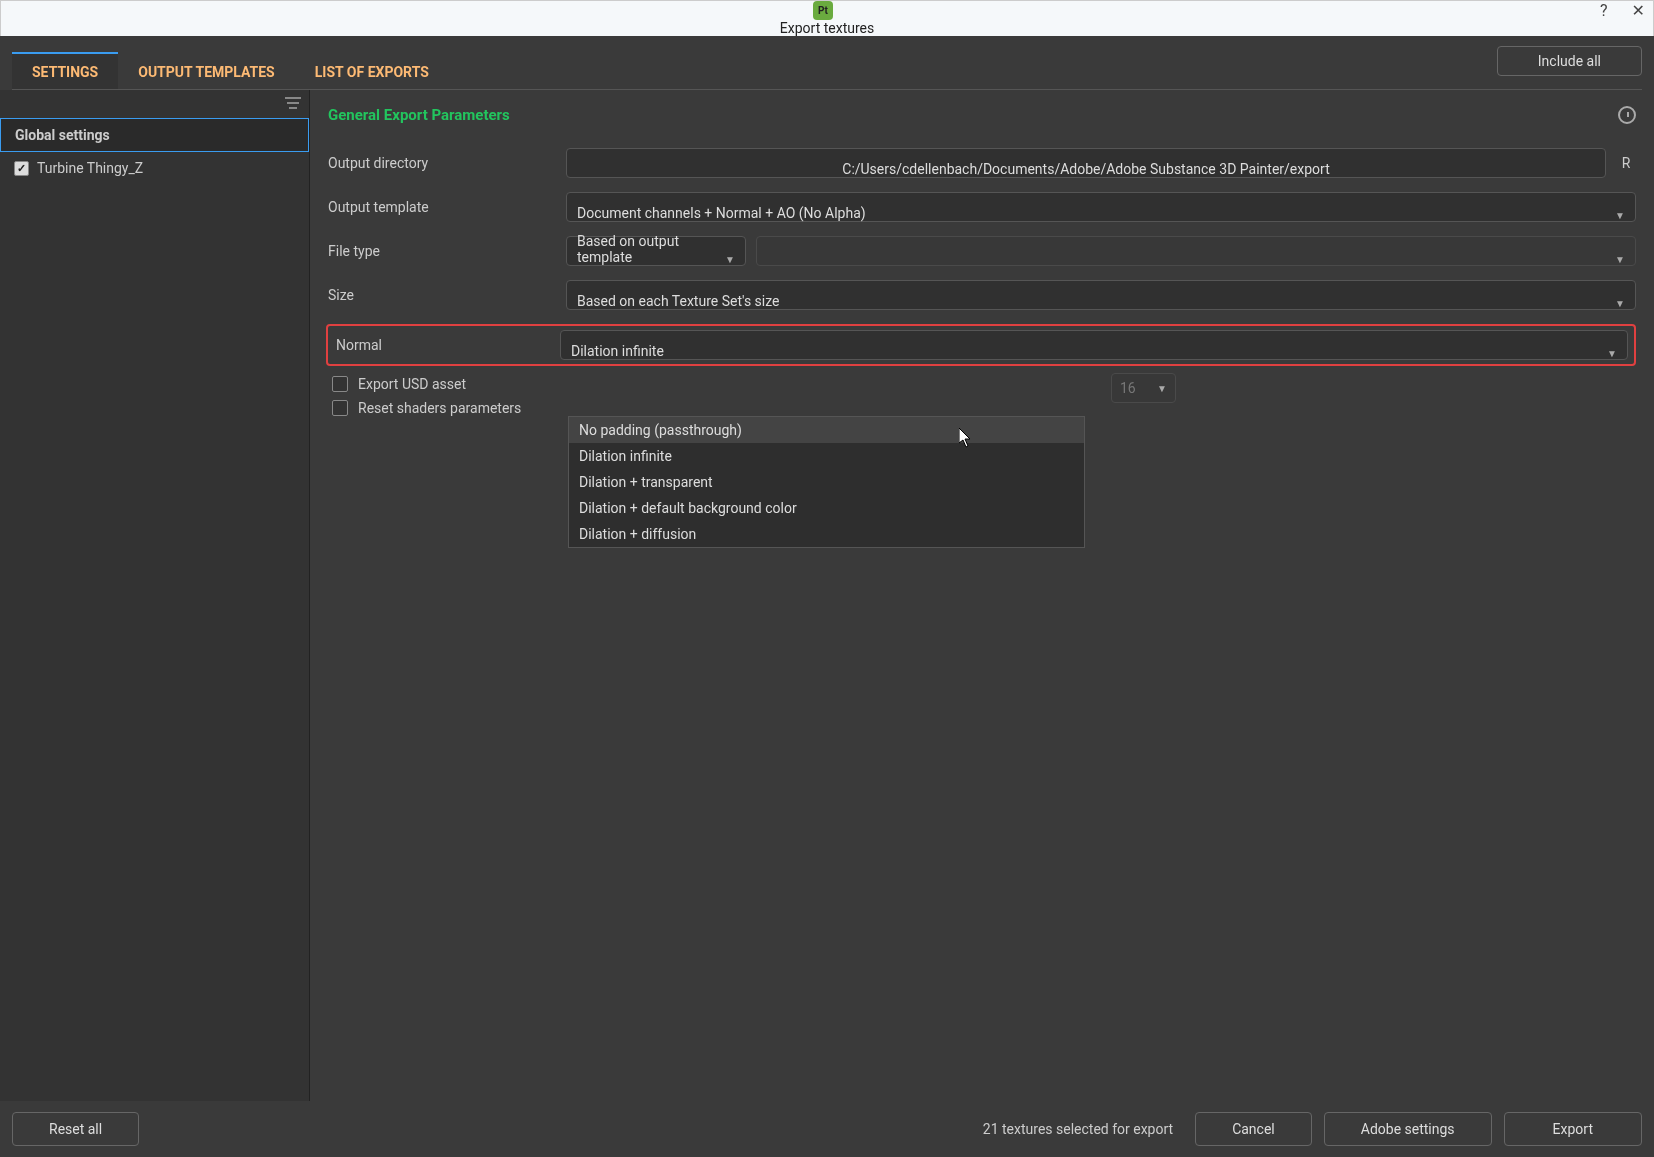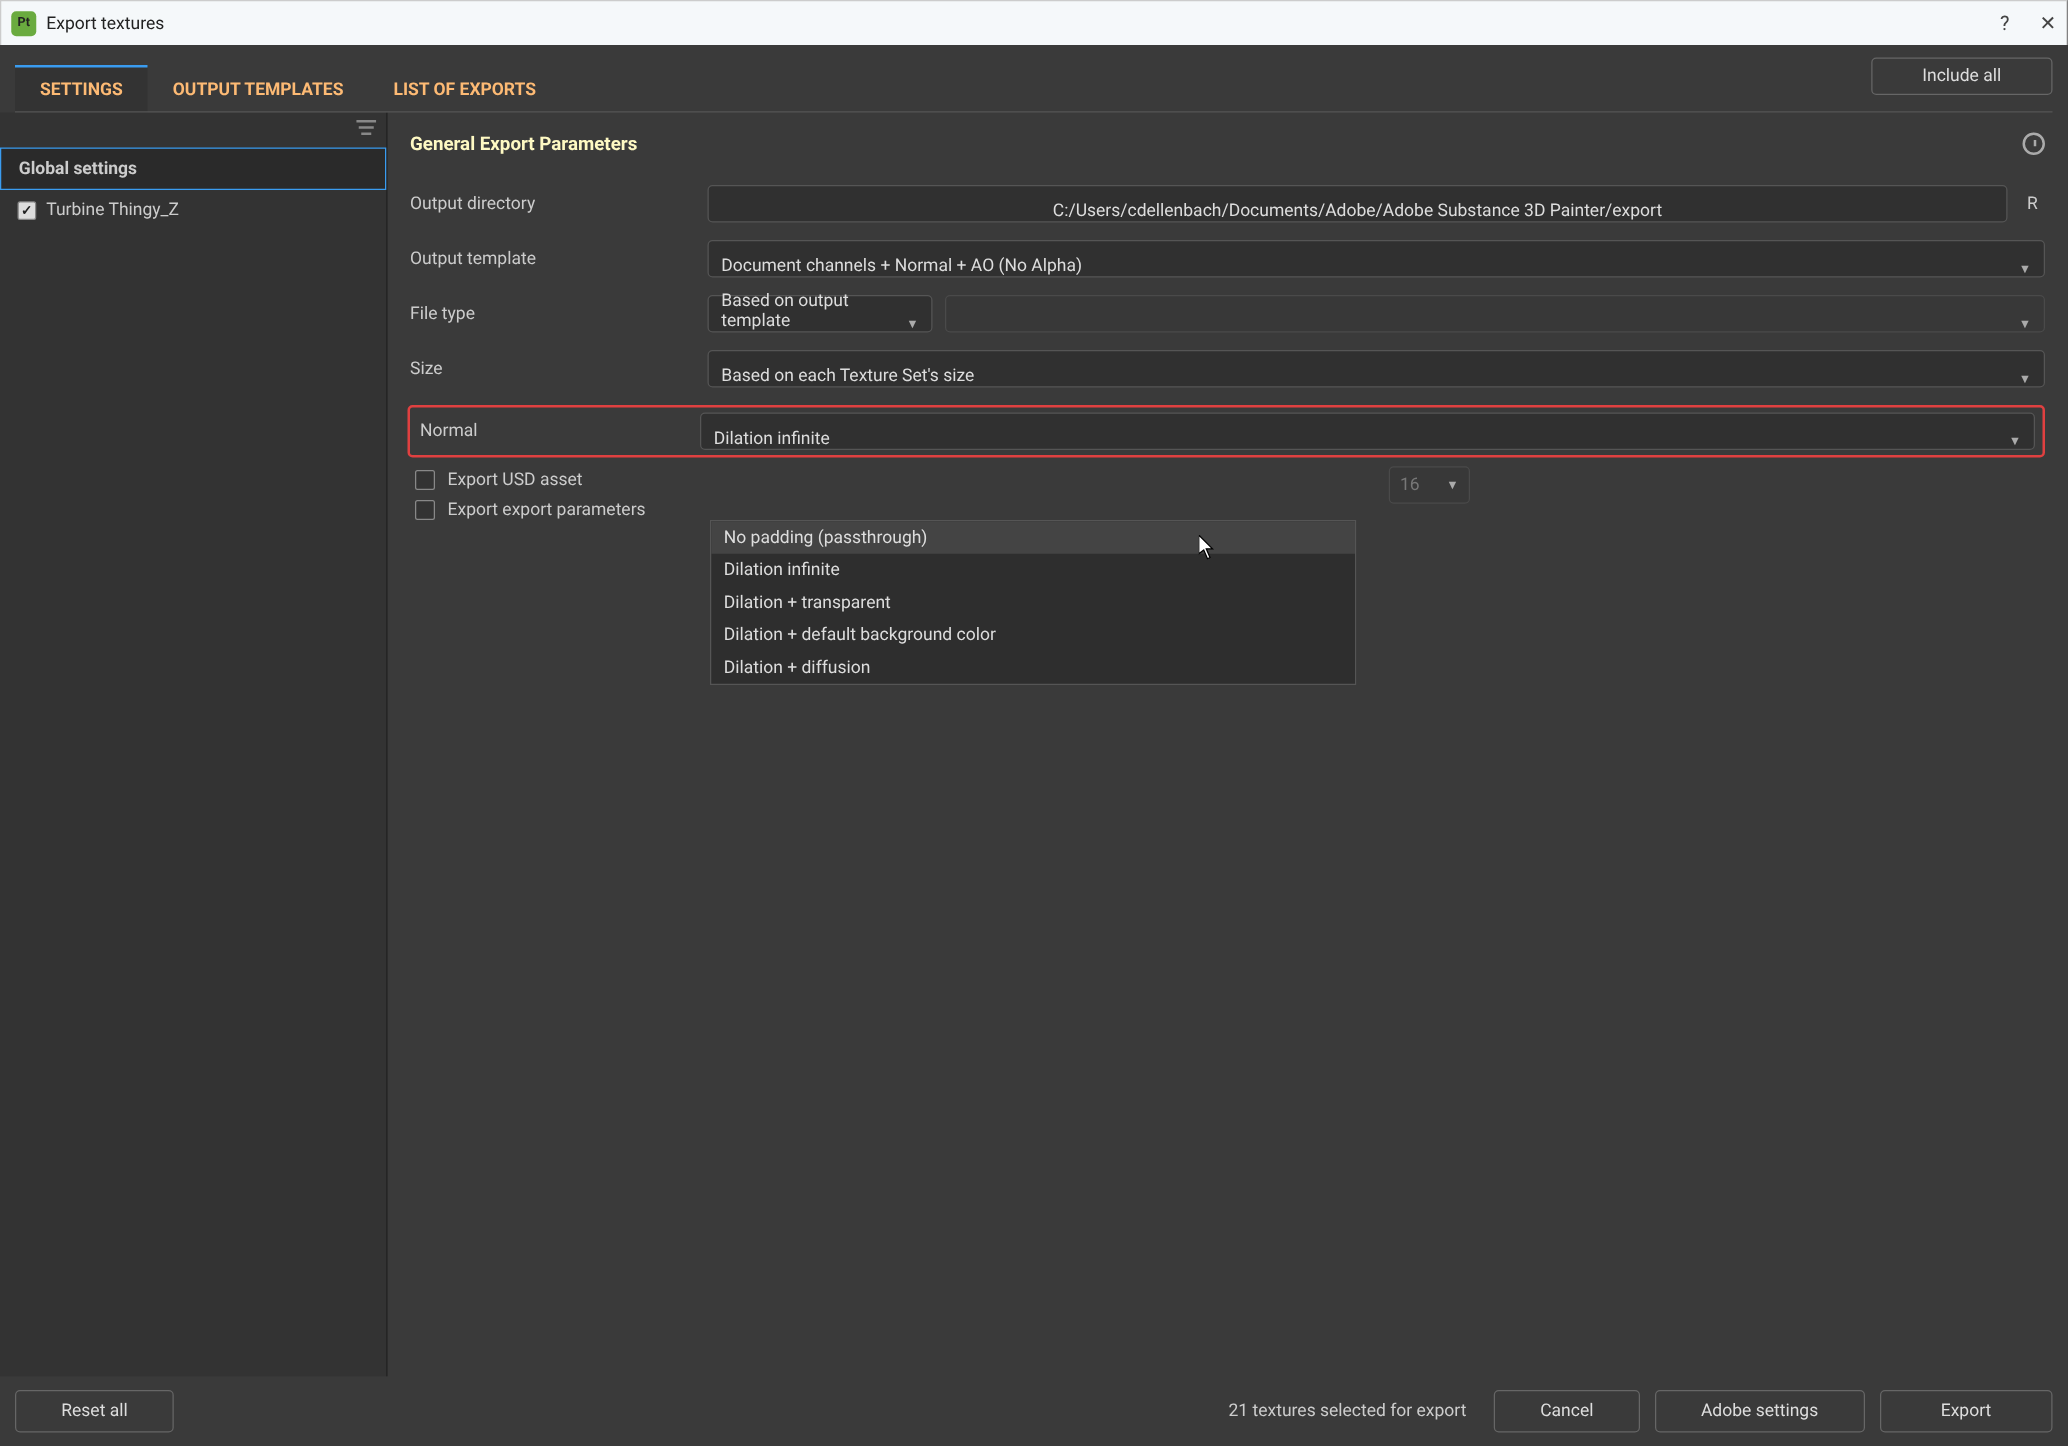--- a/index.html
+++ b/index.html
@@ -20,20 +20,21 @@
   
   .titlebar {
     background: #f5f8fa;
     height: 36px;
     display: flex;
     align-items: center;
     padding: 0 8px;
     border: 1px solid #ccc;
     border-bottom: none;
     position: relative;
+    flex-direction: column;
   }
   .titlebar .app-icon {
     width: 20px;
     height: 20px;
     background: #6aab3f;
     border-radius: 4px;
     display: flex;
     align-items: center;
     justify-content: center;
     font-size: 10px;
@@ -174,21 +175,21 @@
   
   .main-panel {
     flex: 1;
     padding: 16px 18px;
     overflow: auto;
     position: relative;
   }
   .main-panel .section-header {
     font-size: 15px;
     font-weight: bold;
-    color: #fef9c3;
+    color: #22c55e;
     margin-bottom: 24px;
     display: flex;
     justify-content: space-between;
     align-items: center;
   }
   .history-icon {
     width: 18px;
     height: 18px;
     border: 2px solid #aaa;
     border-radius: 50%;
@@ -434,21 +435,21 @@
           <span class="chevron">▼</span>
         </div>
       </div>
 
       <div class="checkbox-row">
         <div class="box"></div>
         <span>Export USD asset</span>
       </div>
       <div class="checkbox-row" style="margin-top:4px;">
         <div class="box"></div>
-        <span>Export export parameters</span>
+        <span>Reset shaders parameters</span>
       </div>
 
       <div class="dropdown">
         <div class="dropdown-item hover">No padding (passthrough)</div>
         <div class="dropdown-item">Dilation infinite</div>
         <div class="dropdown-item">Dilation + transparent</div>
         <div class="dropdown-item">Dilation + default background color</div>
         <div class="dropdown-item">Dilation + diffusion</div>
       </div>
 

